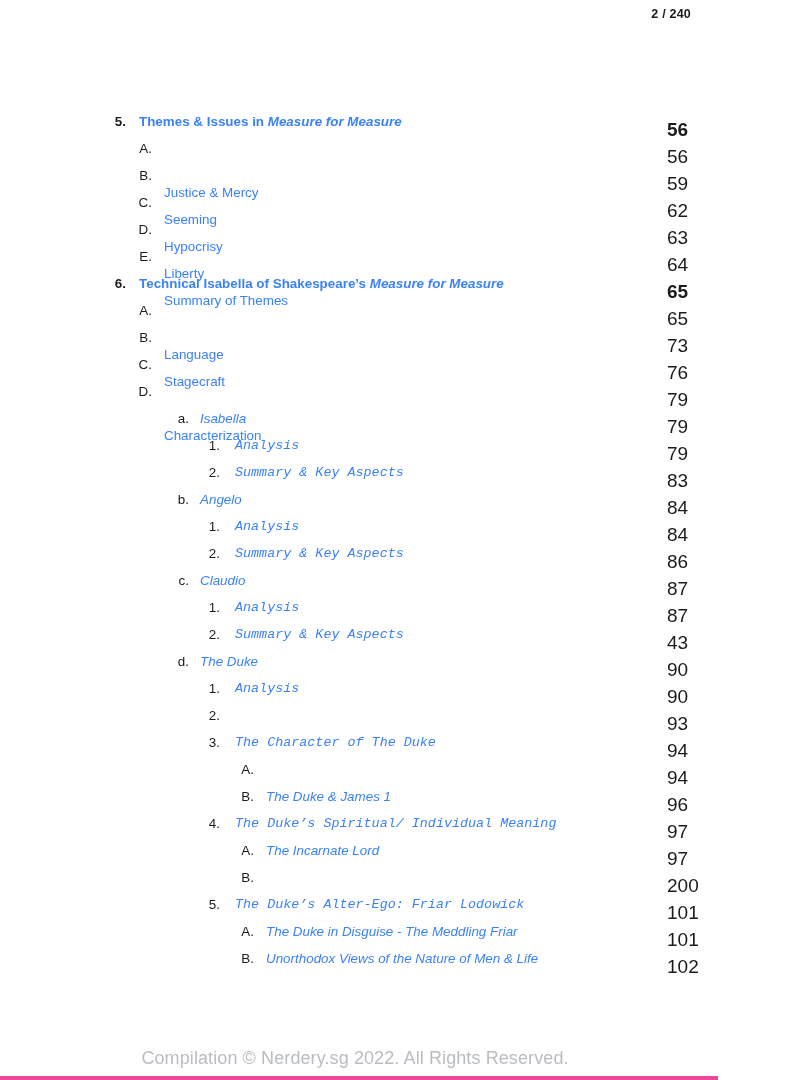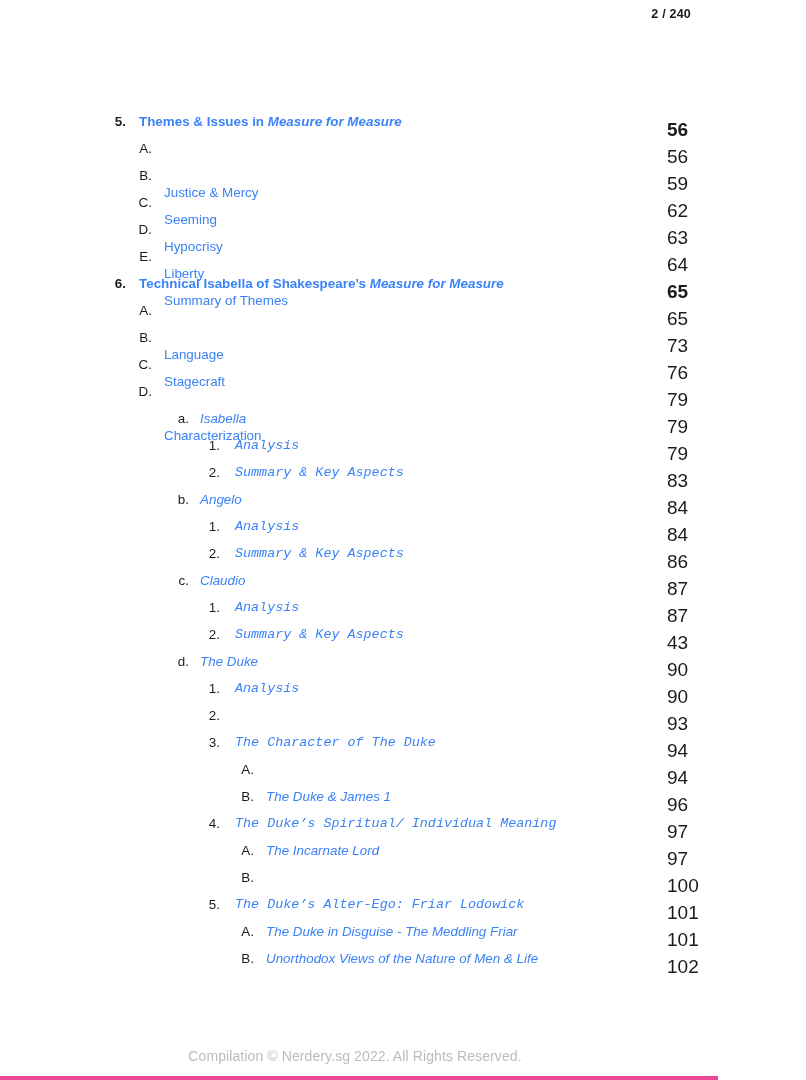--- a/index.html
+++ b/index.html
@@ -94,21 +94,21 @@
 
   .ital { font-style: italic; }
 
   
   .footer {
     position: absolute;
     left: 0;
     right: 8px;
     top: 1048px;
     text-align: center;
-    font-size: 14px;
+    font-size: 18px;
     color: #b9bcc0;
     letter-spacing: 0.1px;
   }
 </style>
 </head>
 <body>
 
 <div class="page">
 
   <div class="page-indicator">2 / 240</div>
@@ -246,21 +246,21 @@
         <span class="label"><span></span><span class="ital">The Duke’s Spiritual/ Individual Meaning</span></span>
         <span class="pagenum">97</span>
       </div>
       <div class="toc-row lvl-5">
         <span class="marker">A.</span>
         <span class="label"><span></span><span class="ital">The Incarnate Lord</span></span>
         <span class="pagenum">97</span>
       </div>
       <div class="toc-row lvl-5">
         <span class="marker">B.</span>
-        <span class="pagenum">100</span>
+        <span class="pagenum">200</span>
       </div>
       <div class="toc-row lvl-4">
         <span class="marker">5.</span>
         <span class="label"><span></span><span class="ital">The Duke’s Alter-Ego: Friar Lodowick</span></span>
         <span class="pagenum">101</span>
       </div>
       <div class="toc-row lvl-5">
         <span class="marker">A.</span>
         <span class="label"><span></span><span class="ital">The Duke in Disguise - The Meddling Friar</span></span>
         <span class="pagenum">101</span>

